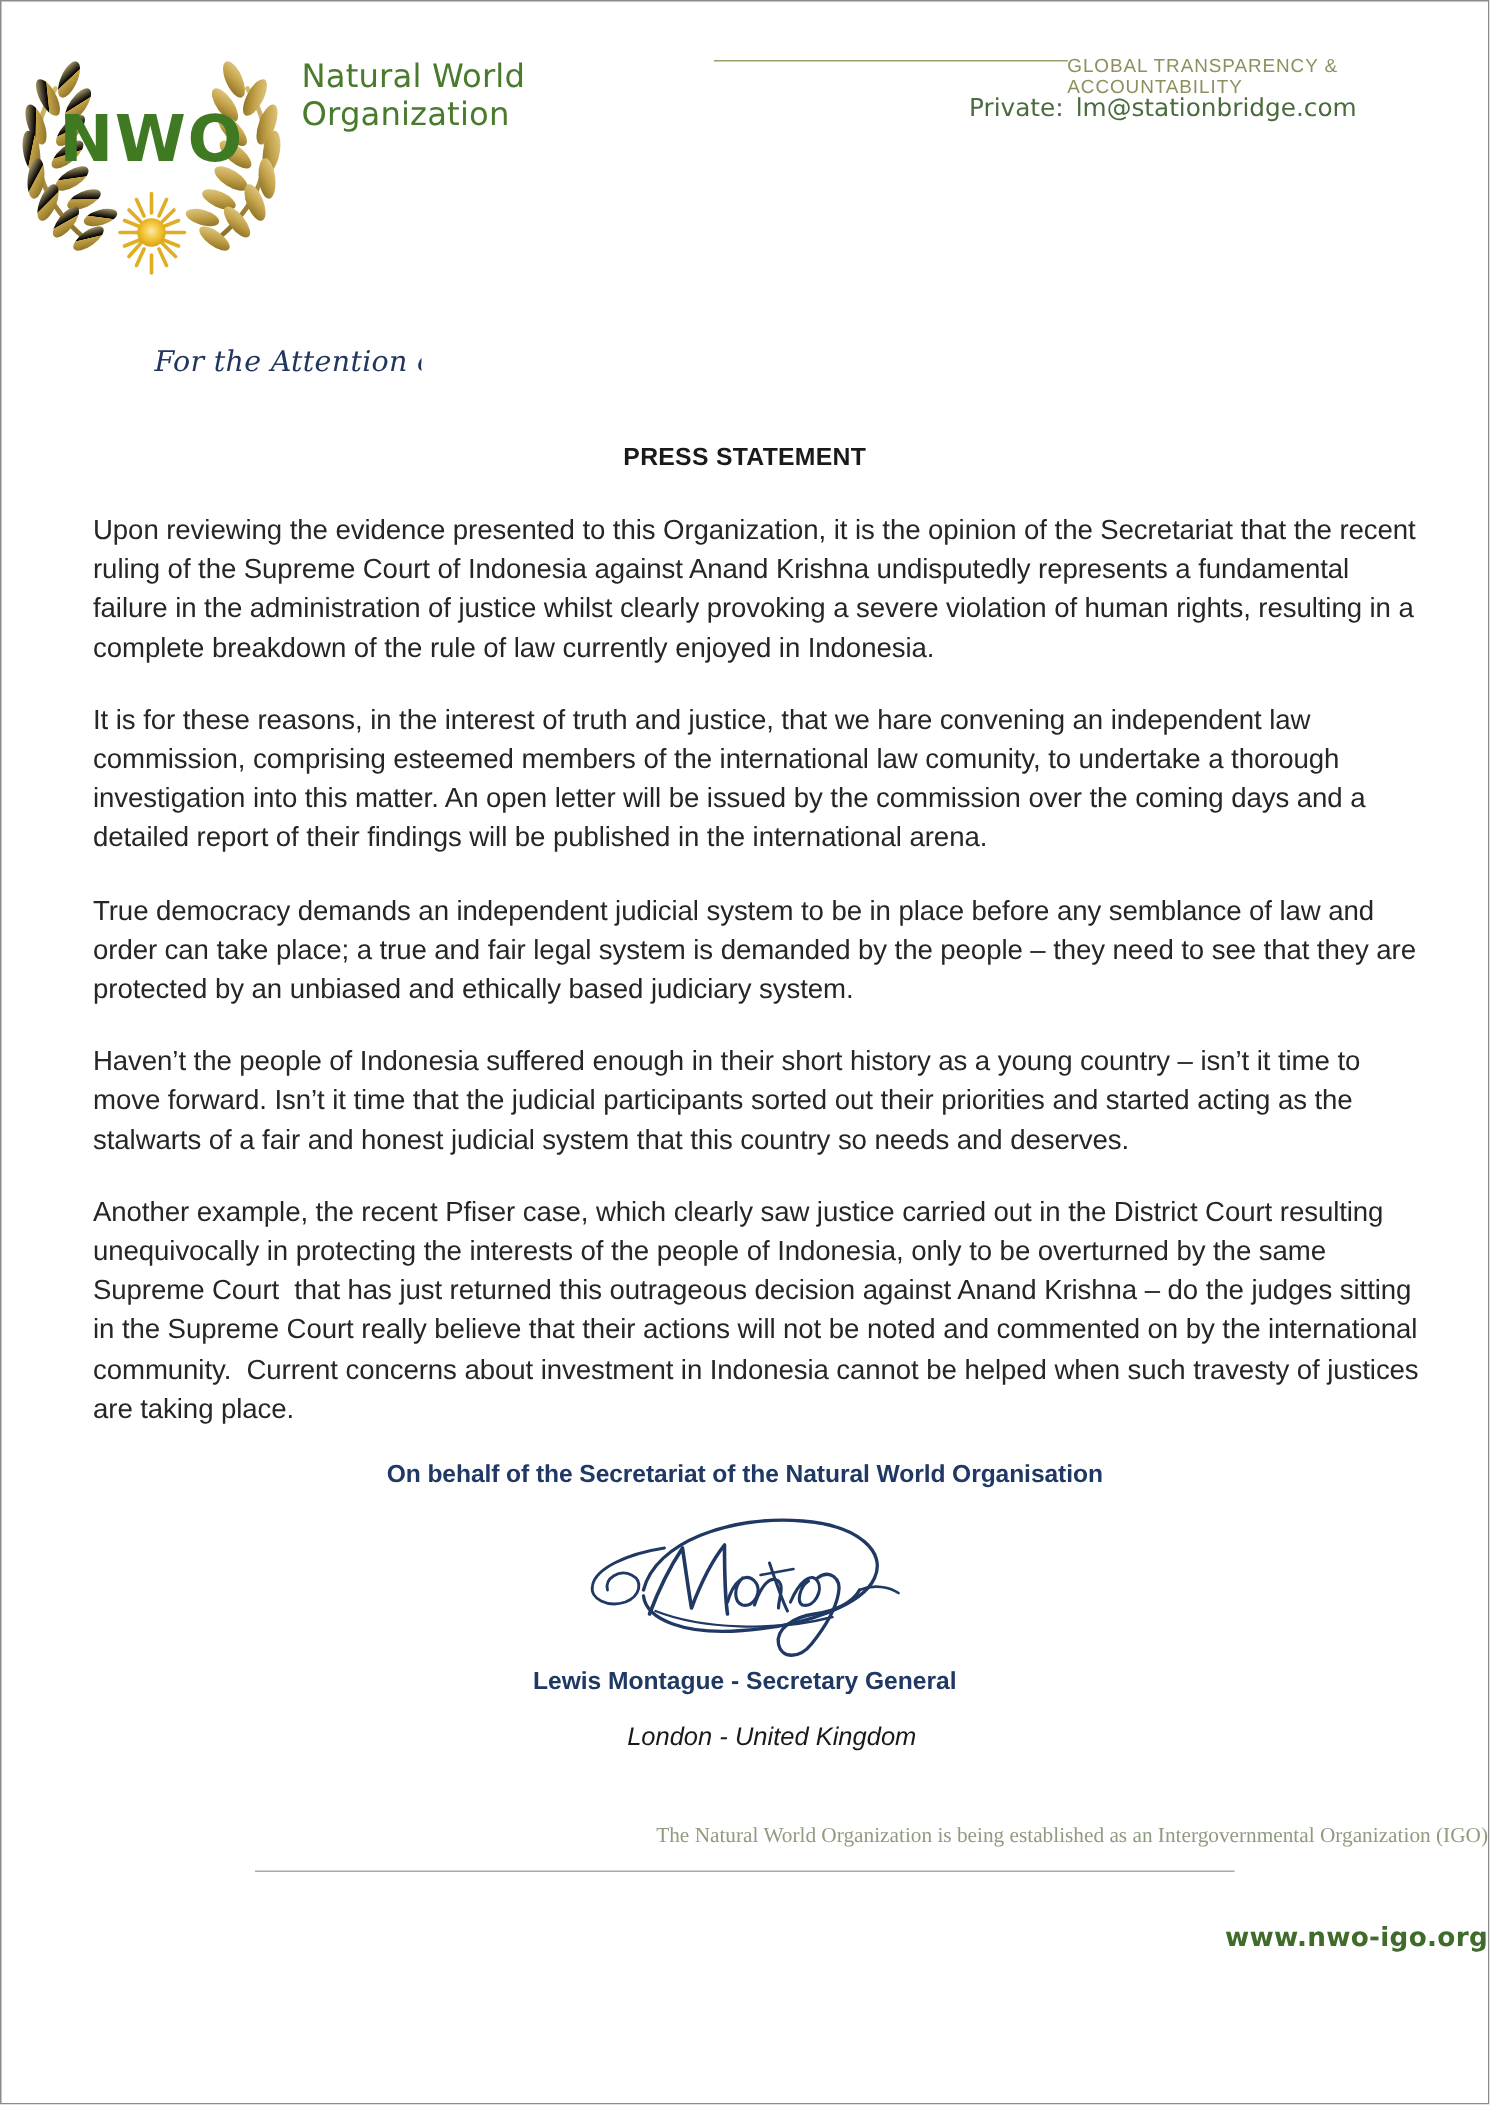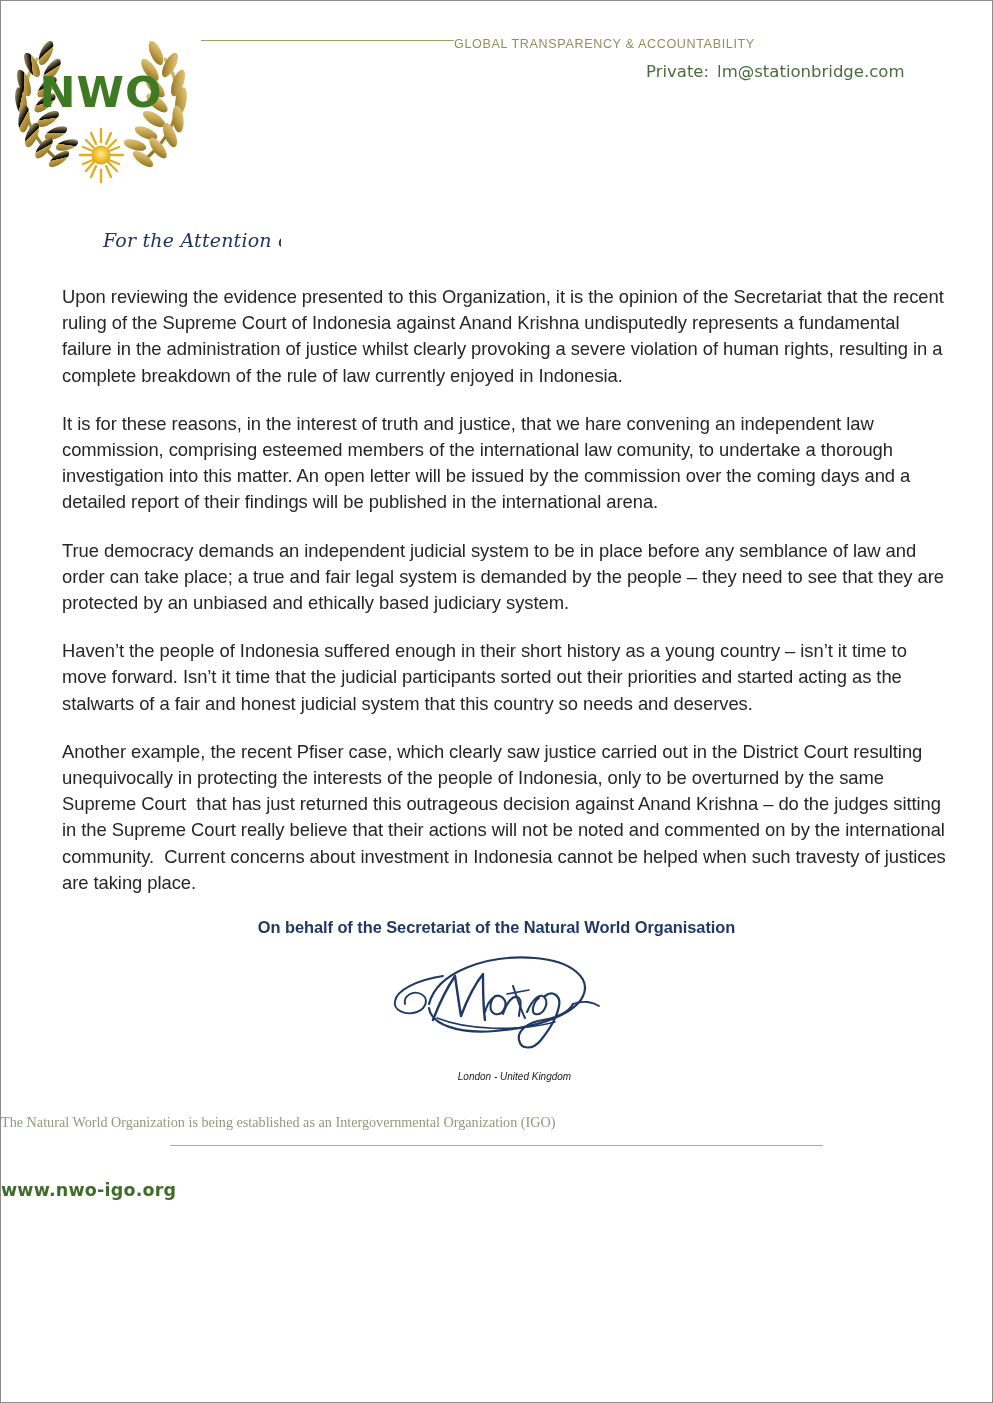--- a/index.html
+++ b/index.html
@@ -150,30 +150,30 @@
   }
   .sig-wrap svg { display: block; }
   .sig-name {
     margin-top: 2px;
     font-size: 16.4px;
     font-weight: bold;
     color: #1f3864;
   }
   .sig-place {
     margin-top: 17px;
-    font-size: 10px;
+    font-size: 17px;
     font-style: italic;
     color: #1a1a1a;
     padding-left: 36px;
   }
 
   
   .footer {
-    margin-top: 32px;
-    text-align: left;
+    margin-top: 48px;
+    text-align: right;
   }
   .footer-note {
     font-family: "Liberation Serif", serif;
     font-size: 14.2px;
     color: #8f9b7e;
   }
   .footer-rule {
     width: 653px;
     height: 1px;
     background: #a9a9a0;
@@ -277,38 +277,40 @@
             <line x1="118" y1="127" x2="108" y2="123"></line>
             <line x1="90" y1="140" x2="95" y2="129"></line>
             <line x1="110" y1="140" x2="105" y2="129"></line>
           </g>
           <circle cx="100" cy="118" r="9.5" fill="url(#sunG)"></circle>
 
           <text x="100" y="70" text-anchor="middle" font-family="DejaVu Sans, sans-serif" font-size="43" font-weight="bold" fill="#3f7a22" letter-spacing="1">NWO</text>
         </svg>
       </div>
 
+      <div class="org-name">Natural World Organization</div>
       <div class="org-rule"></div>
       <div class="org-tagline">GLOBAL TRANSPARENCY &amp; ACCOUNTABILITY</div>
     </div>
 
     <div class="private-line">
       <span class="pv-label">Private:</span><span>lm@stationbridge.com</span>
     </div>
   </div>
 
   <div class="attention-row">
     <div class="attn-script">
       <svg viewBox="0 0 180 32" width="180" height="32" aria-hidden="true">
         <text x="2" y="24" font-family="DejaVu Serif, serif" font-style="italic" font-size="19" fill="#21355e" letter-spacing=".2">For the Attention of</text>
       </svg>
     </div>
   </div>
 
 
+  <div class="press-heading">PRESS STATEMENT</div>
 
   <div class="body-text">
     <p>Upon reviewing the evidence presented to this Organization, it is the opinion of the Secretariat that the recent ruling of the Supreme Court of Indonesia against Anand Krishna undisputedly represents a fundamental failure in the administration of justice whilst clearly provoking a severe violation of human rights, resulting in a complete breakdown of the rule of law currently enjoyed in Indonesia.</p>
     <p>It is for these reasons, in the interest of truth and justice, that we hare convening an independent law commission, comprising esteemed members of the international law comunity, to undertake a thorough investigation into this matter. An open letter will be issued by the commission over the coming days and a detailed report of their findings will be published in the international arena.</p>
     <p>True democracy demands an independent judicial system to be in place before any semblance of law and order can take place; a true and fair legal system is demanded by the people – they need to see that they are protected by an unbiased and ethically based judiciary system.</p>
     <p>Haven’t the people of Indonesia suffered enough in their short history as a young country – isn’t it time to move forward. Isn’t it time that the judicial participants sorted out their priorities and started acting as the stalwarts of a fair and honest judicial system that this country so needs and deserves.</p>
     <p>Another example, the recent Pfiser case, which clearly saw justice carried out in the District Court resulting unequivocally in protecting the interests of the people of Indonesia, only to be overturned by the same Supreme Court  that has just returned this outrageous decision against Anand Krishna – do the judges sitting in the Supreme Court really believe that their actions will not be noted and commented on by the international community.  Current concerns about investment in Indonesia cannot be helped when such travesty of justices are taking place.</p>
   </div>
 
   <div class="sign-block">
@@ -332,20 +334,21 @@
 
           <path d="M168 50 C176 44 184 50 182 60 C180 72 172 84 164 94 C156 104 144 104 142 94 C140 84 152 76 166 74 C180 72 192 66 196 58" stroke-width="2.2"></path>
 
           <path d="M196 58 C206 54 216 56 222 60" stroke-width="1.8"></path>
 
           <path d="M60 72 C90 84 140 86 178 76" stroke-width="1.6"></path>
         </g>
       </svg>
     </div>
 
+    <div class="sig-name">Lewis Montague - Secretary General</div>
     <div class="sig-place">London - United Kingdom</div>
   </div>
 
   <div class="footer">
     <div class="footer-note">The Natural World Organization is being established as an Intergovernmental Organization (IGO)</div>
     <div class="footer-rule"></div>
     <div class="footer-url">www.nwo-igo.org</div>
   </div>
 
 </div>

